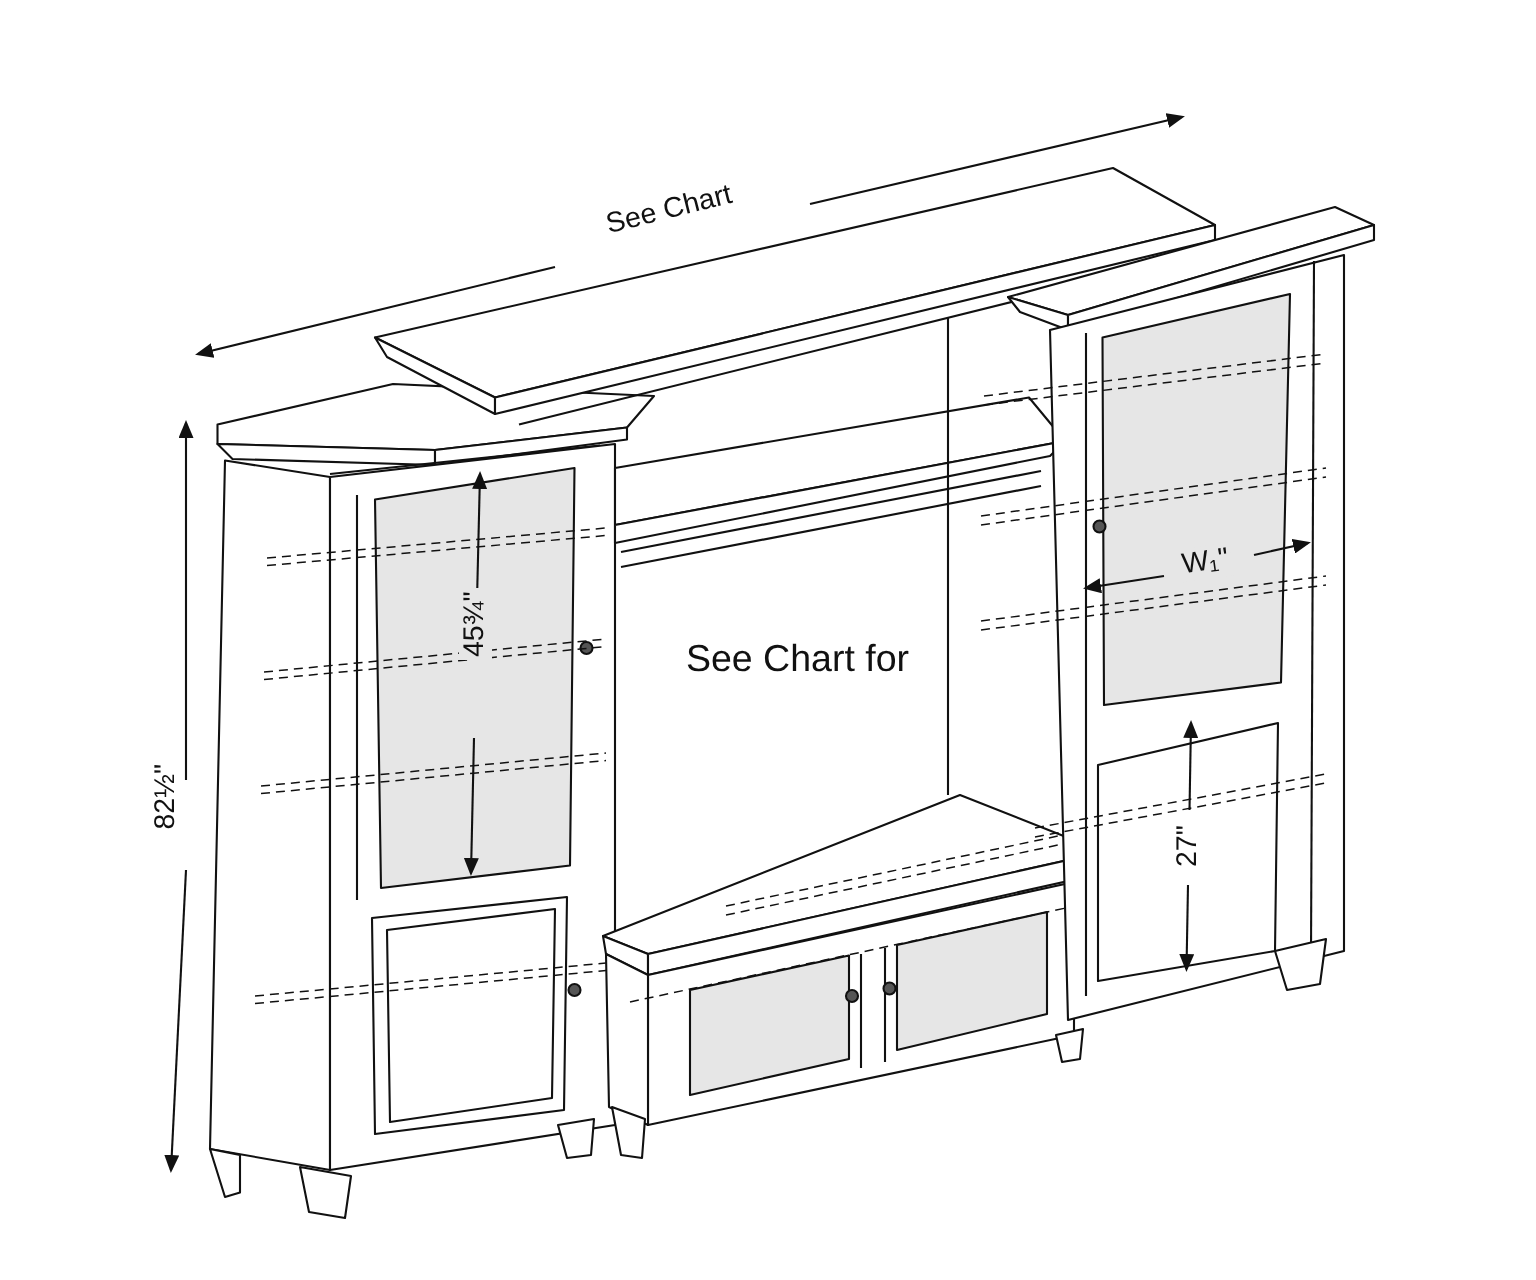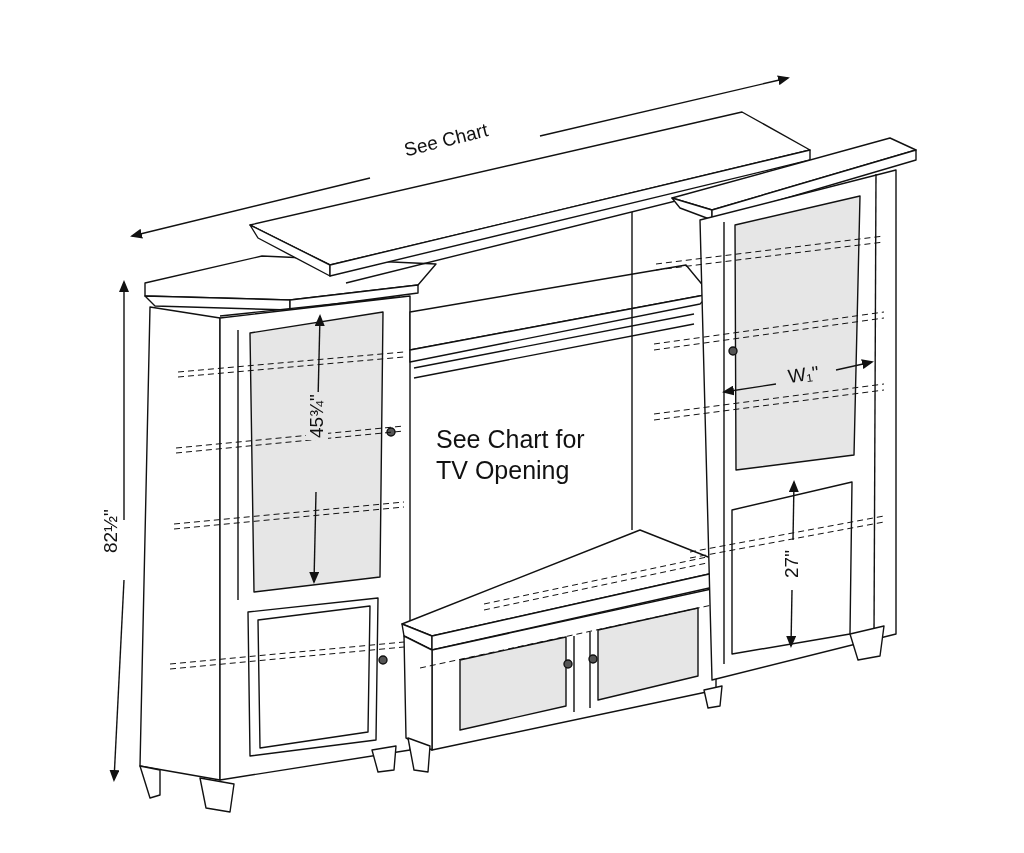--- a/index.html
+++ b/index.html
@@ -1,19 +1,19 @@
 <!DOCTYPE html>
 <html><head>
 <meta charset="utf-8">
 <style>
   html, body { margin:0; padding:0; background:#ffffff; }
   body { width:1024px; height:853px; position:relative; overflow:hidden; font-family:"Liberation Sans", sans-serif; }
   svg { position:absolute; left:0; top:0; }
   .lbl { position:absolute; color:#111; font-family:"Liberation Sans", sans-serif; white-space:nowrap; }
-  .center-label { left:436px; top:424px; width:170px; text-align:left; font-size:25px; line-height:31px; }
+  .center-label { left:436px; top:424px; width:170px; text-align:right; font-size:25px; line-height:31px; }
   .top-label { left:402px; top:140px; font-size:19px; transform:rotate(-14deg); transform-origin:left top; }
   .h-total { left:100px; top:555px; font-size:19px; transform:rotate(-90deg); transform-origin:left top; background:#fff; padding:0 2px; }
   .h-glass { left:306px; top:440px; font-size:19px; transform:rotate(-90deg); transform-origin:left top; background:#e6e6e6; padding:0 2px; }
   .h-lower { left:781px; top:580px; font-size:19px; transform:rotate(-90deg); transform-origin:left top; background:#fff; padding:0 2px; }
   .w-label { left:786px; top:364px; font-size:19px; transform:rotate(-8deg); background:#e6e6e6; padding:0 2px; }
 </style>
 </head>
 <body>
 
 <svg width="1024" height="853" viewBox="0 0 1024 853" xmlns="http://www.w3.org/2000/svg">
@@ -134,18 +134,17 @@
 
       <line x1="793" y1="540" x2="794" y2="482" marker-end="url(#arr)"></line>
       <line x1="792" y1="590" x2="791" y2="646" marker-end="url(#arr)"></line>
     </g>
   </g>
 </svg>
 
 <div class="lbl top-label">See Chart</div>
 <div class="lbl center-label">
   <div>See Chart for</div>
-  <div>TV Opening</div>
 </div>
 <div class="lbl h-total">82½"</div>
 <div class="lbl h-glass">45¾"</div>
 <div class="lbl h-lower">27"</div>
 <div class="lbl w-label">W₁"</div>
 
 </body></html>

